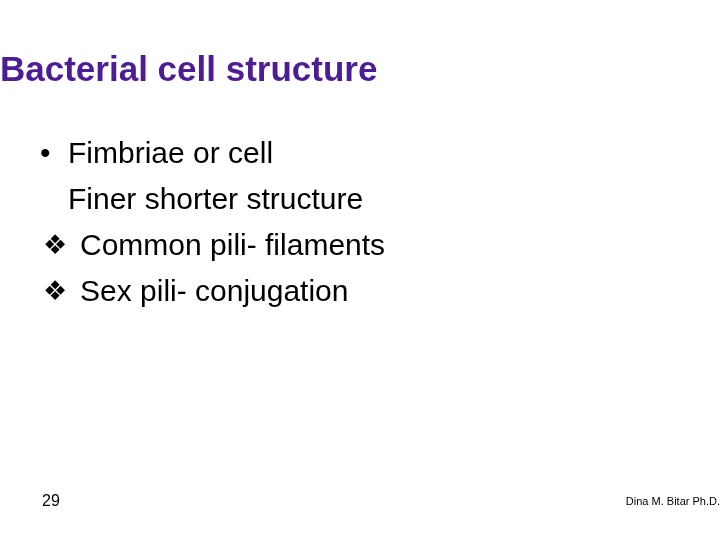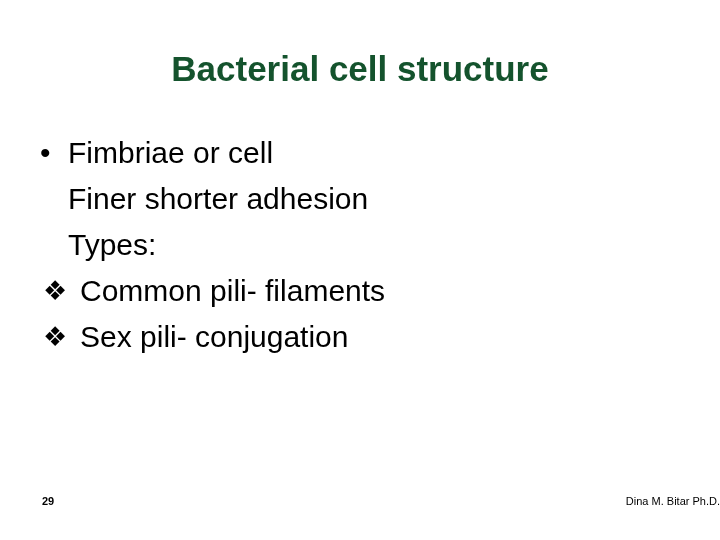--- a/index.html
+++ b/index.html
@@ -17,24 +17,24 @@
     background: #ffffff;
     overflow: hidden;
   }
 
   
   .slide-title {
     position: absolute;
     left: 0;
     top: 48px;
     width: 720px;
-    text-align: center;
+    text-align: left;
     font-size: 35px;
     font-weight: bold;
-    color: #14532d;
+    color: #4c1d95;
     letter-spacing: 0px;
     line-height: 42px;
     white-space: nowrap;
   }
 
   
   .body-block {
     position: absolute;
     left: 36px;
     top: 130px;
@@ -71,22 +71,22 @@
   }
   .line-text.indent-dot   { padding-left: 32px; }
   .line-text.indent-plain { padding-left: 32px; }
   .line-text.indent-fleuron { padding-left: 44px; }
 
   
   .footer-number {
     position: absolute;
     left: 42px;
     top: 494px;
-    font-size: 11px;
-    font-weight: bold;
+    font-size: 16px;
+    font-weight: normal;
     color: #000000;
     line-height: 14px;
   }
   .footer-author {
     position: absolute;
     left: 0;
     top: 494px;
     width: 720px;
     text-align: right;
     font-size: 11px;
@@ -103,27 +103,24 @@
   <div class="slide-title">Bacterial cell structure</div>
 
   <div class="body-block">
 
     <div class="body-line">
       <span class="bullet-mark dot">•</span>
       <span class="line-text indent-dot">Fimbriae or cell</span>
     </div>
 
     <div class="body-line">
-      <span class="line-text indent-plain">Finer shorter adhesion</span>
+      <span class="line-text indent-plain">Finer shorter structure</span>
     </div>
 
 
-    <div class="body-line">
-      <span class="line-text indent-plain">Types:</span>
-    </div>
 
     <div class="body-line">
       <span class="bullet-mark fleuron">❖</span>
       <span class="line-text indent-fleuron">Common pili- filaments</span>
     </div>
 
     <div class="body-line">
       <span class="bullet-mark fleuron">❖</span>
       <span class="line-text indent-fleuron">Sex pili- conjugation</span>
     </div>

